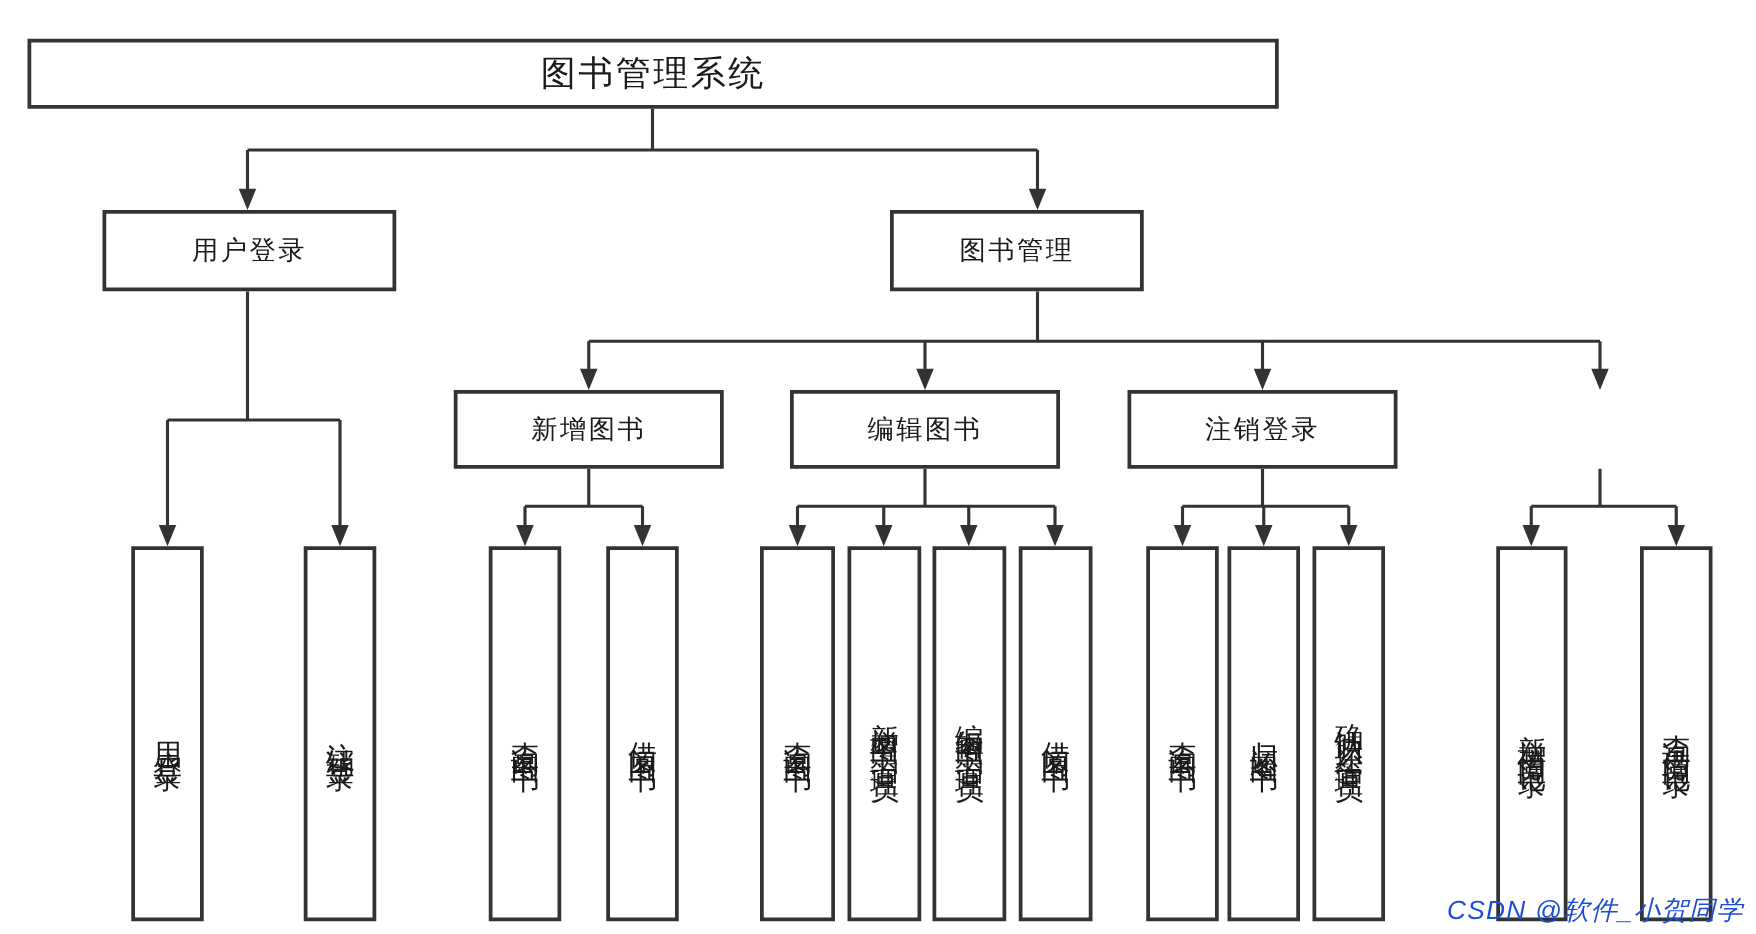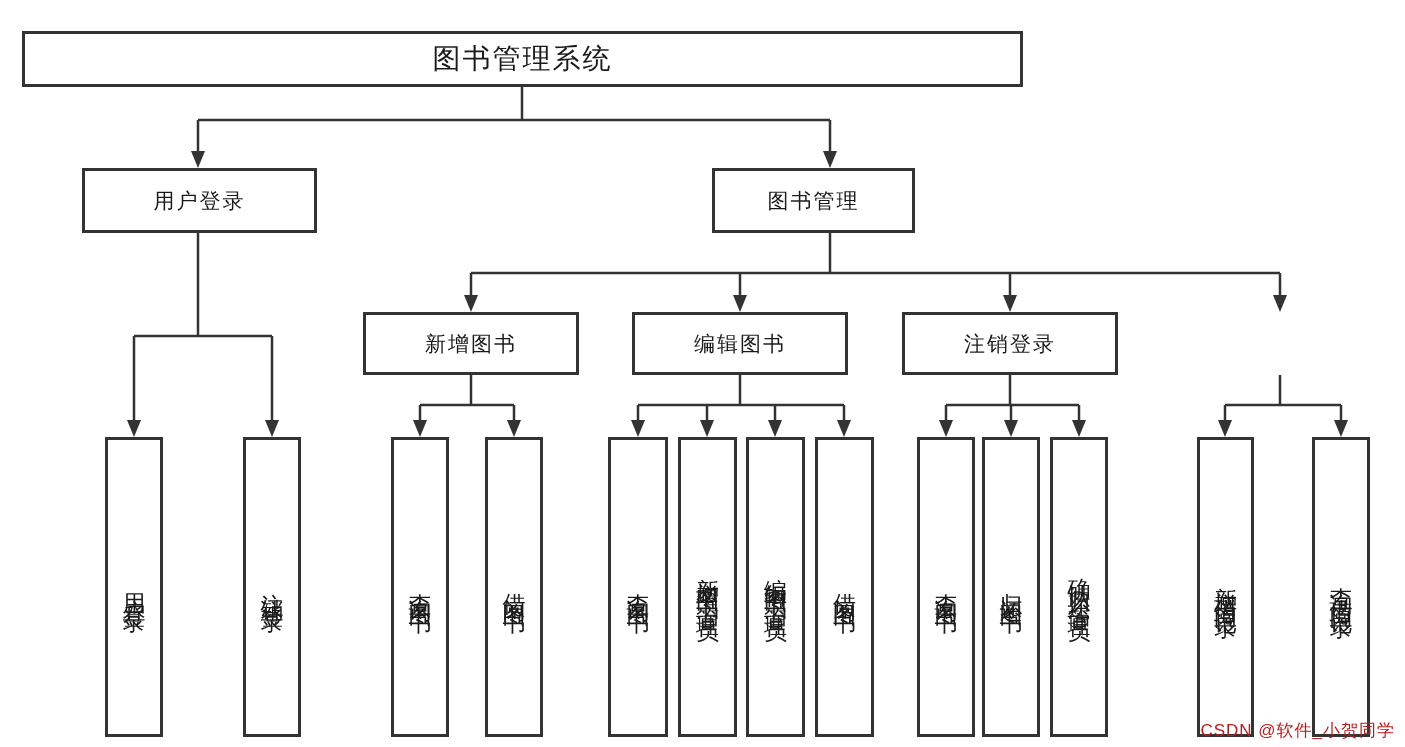--- a/index.html
+++ b/index.html
@@ -42,25 +42,26 @@
     text-orientation: mixed;
     font-size: 23px;
     letter-spacing: 6px;
     line-height: 1;
     padding: 6px 0;
   }
   .watermark {
     position: absolute;
     right: 10px;
     bottom: 5px;
-    font-size: 17px;
-    color: #b91c1c;
+    font-size: 21px;
+    color: #1d4ed8;
     letter-spacing: 1px;
     z-index: 10;
     white-space: nowrap;
+    font-style: italic;
   }
 </style>
 </head>
 <body>
 
 <div class="stage">
 
   <svg class="wires" width="1405" height="747" viewBox="0 0 1405 747" aria-hidden="true">
     <defs>
       <path id="ah" d="M -7,-17 L 7,-17 L 0,0 Z"></path>

